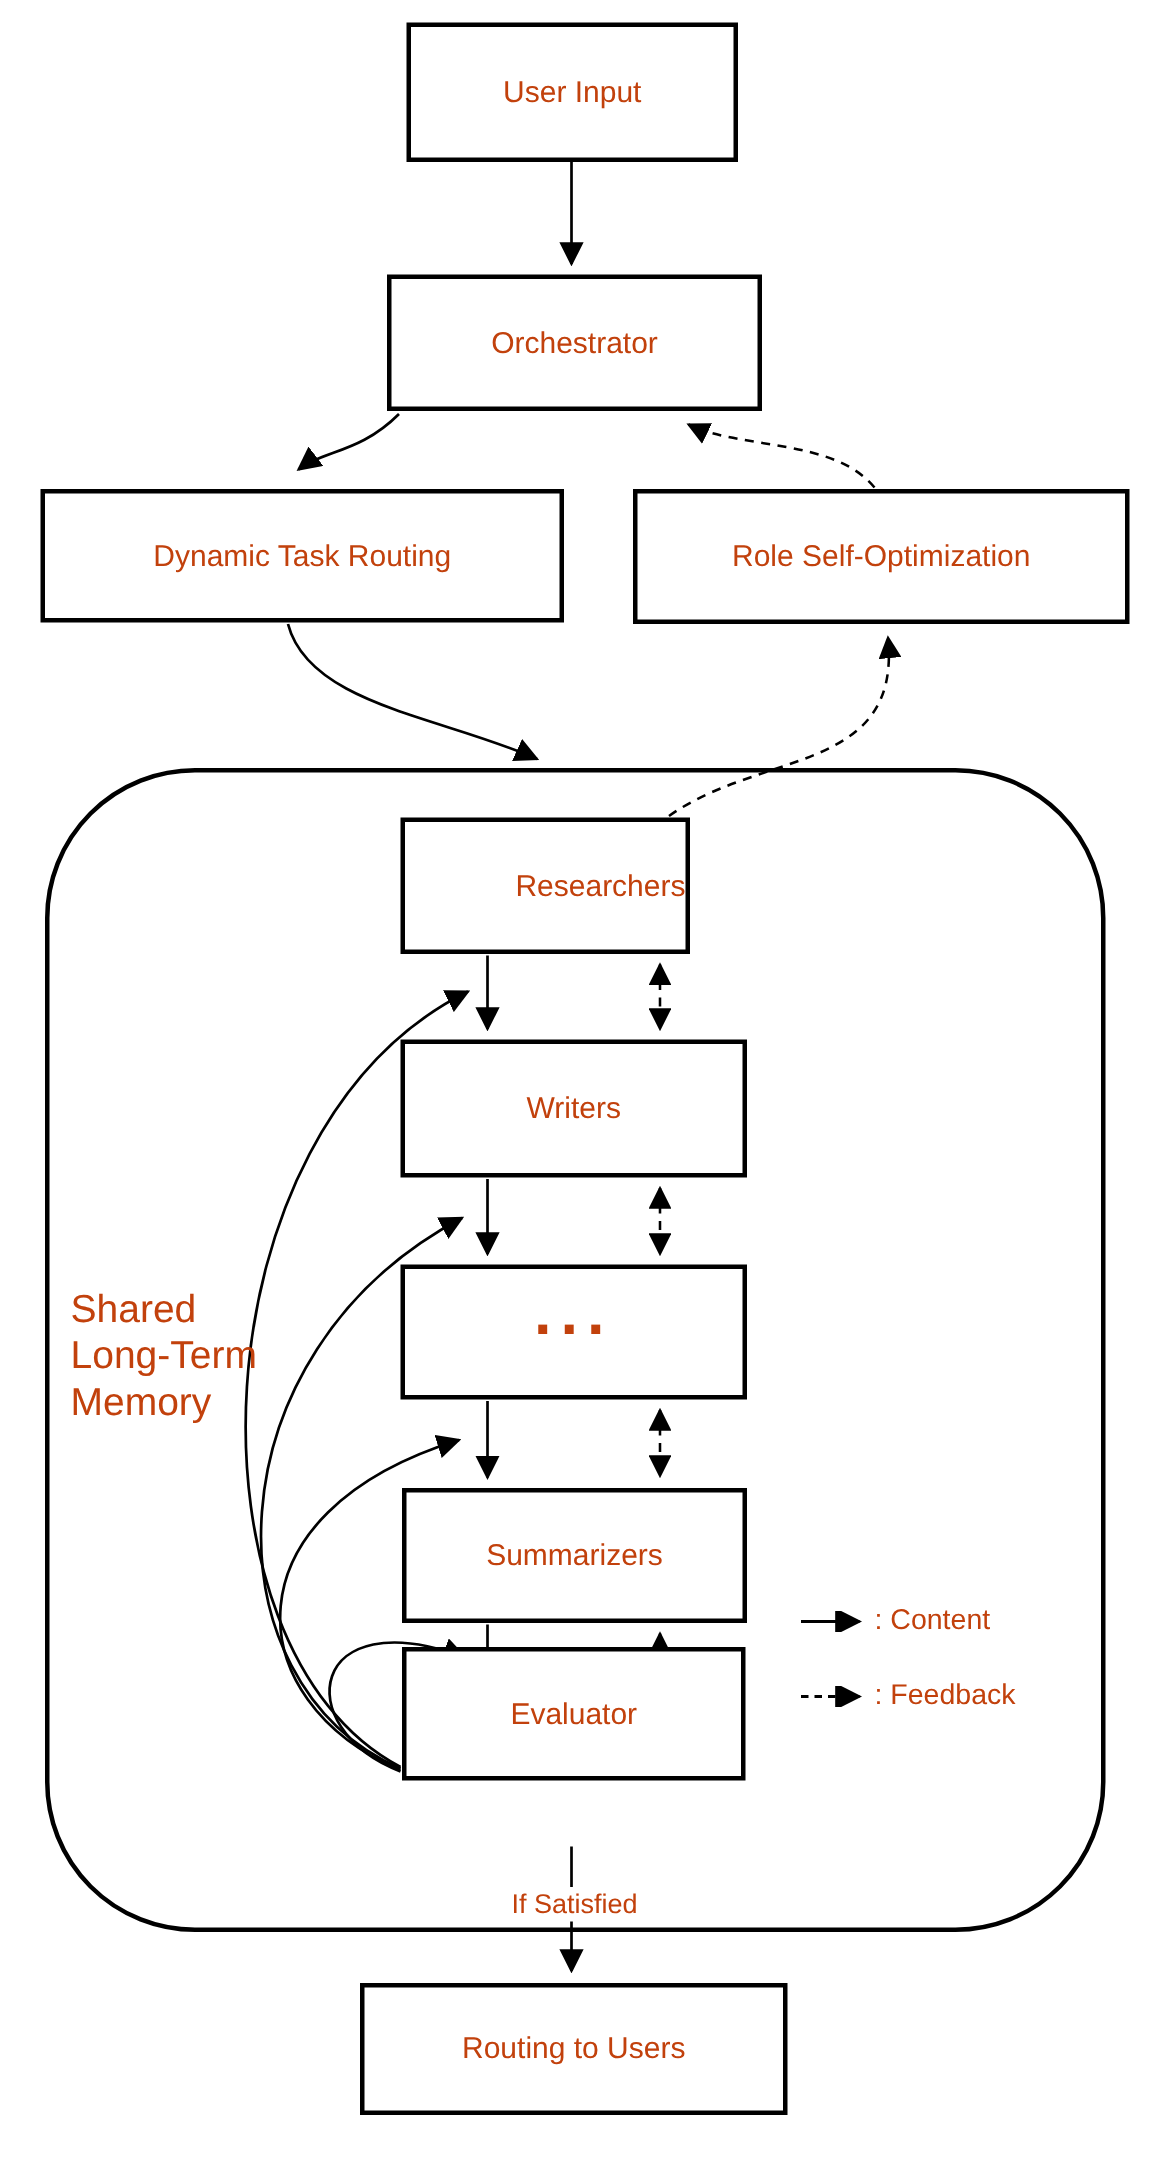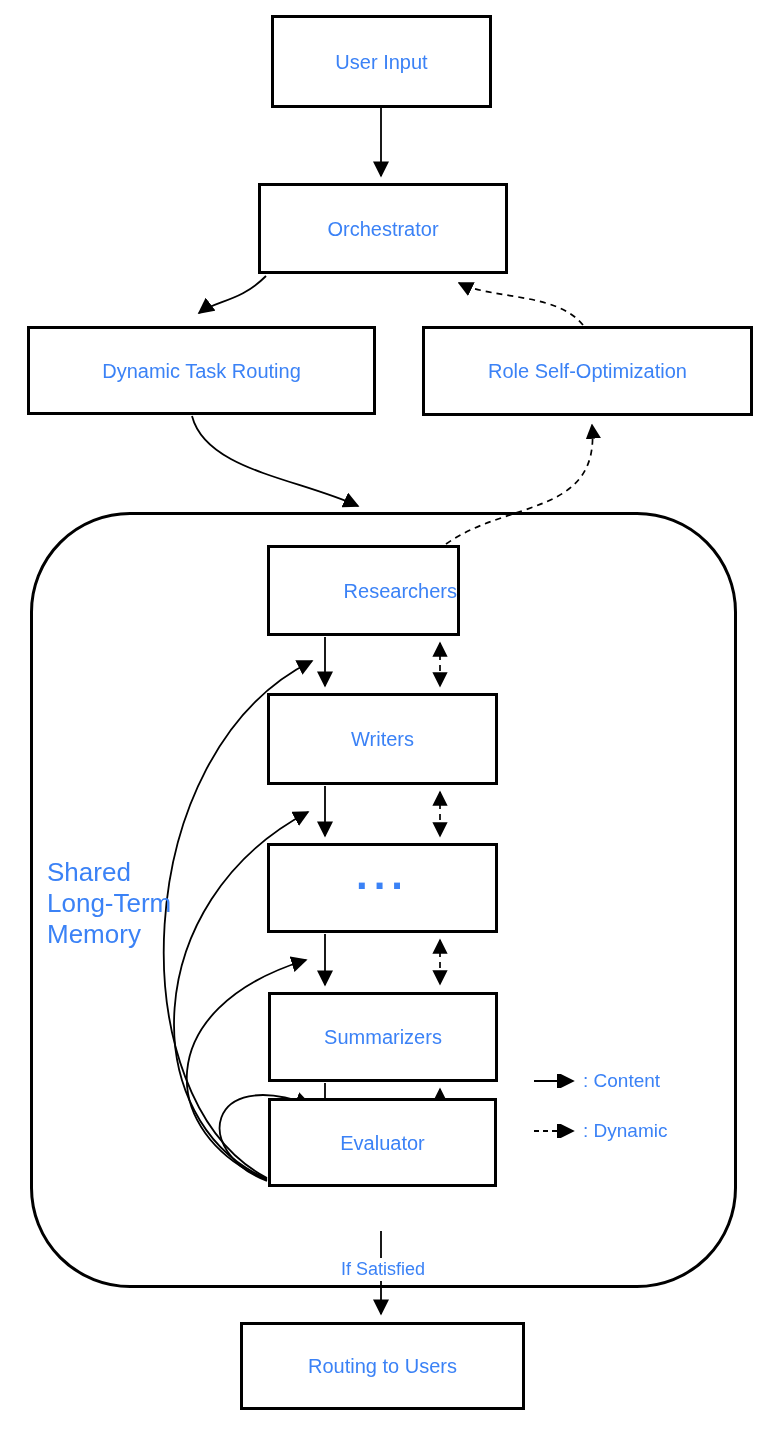--- a/index.html
+++ b/index.html
@@ -1,18 +1,18 @@
 <!DOCTYPE html>
 <html><head>
 <meta charset="utf-8">
 <style>
   html,body{margin:0;padding:0;background:#ffffff;}
   .canvas{
     position:relative;width:784px;height:1442px;background:#ffffff;
-    font-family:"Liberation Sans", sans-serif;color:#3b82f6;overflow:hidden;
+    font-family:"Liberation Sans", sans-serif;color:#c2410c;overflow:hidden;
   }
   .edges{position:absolute;left:0;top:0;width:784px;height:1442px;overflow:visible;}
   .container-frame{
     position:absolute;left:30px;top:512px;width:707px;height:776px;
     border:3px solid #000;border-radius:100px;background:transparent;box-sizing:border-box;
   }
   .box{
     position:absolute;border:3px solid #000;background:#fff;box-sizing:border-box;
     display:flex;align-items:center;justify-content:center;
     font-size:20px;line-height:1.2;text-align:center;
@@ -131,16 +131,16 @@
       </defs>
       <path d="M1,7 H40" stroke="#000" stroke-width="2" fill="none" marker-end="url(#lah)"></path>
     </svg>
     <span>: Content</span>
   </div>
 
   <div class="legend-row feedback">
     <svg width="50" height="14" viewBox="0 0 50 14">
       <path d="M1,7 H40" stroke="#000" stroke-width="2" fill="none" stroke-dasharray="5 4" marker-end="url(#lah)"></path>
     </svg>
-    <span>: Dynamic</span>
+    <span>: Feedback</span>
   </div>
 
 </div>
 
 </body></html>

